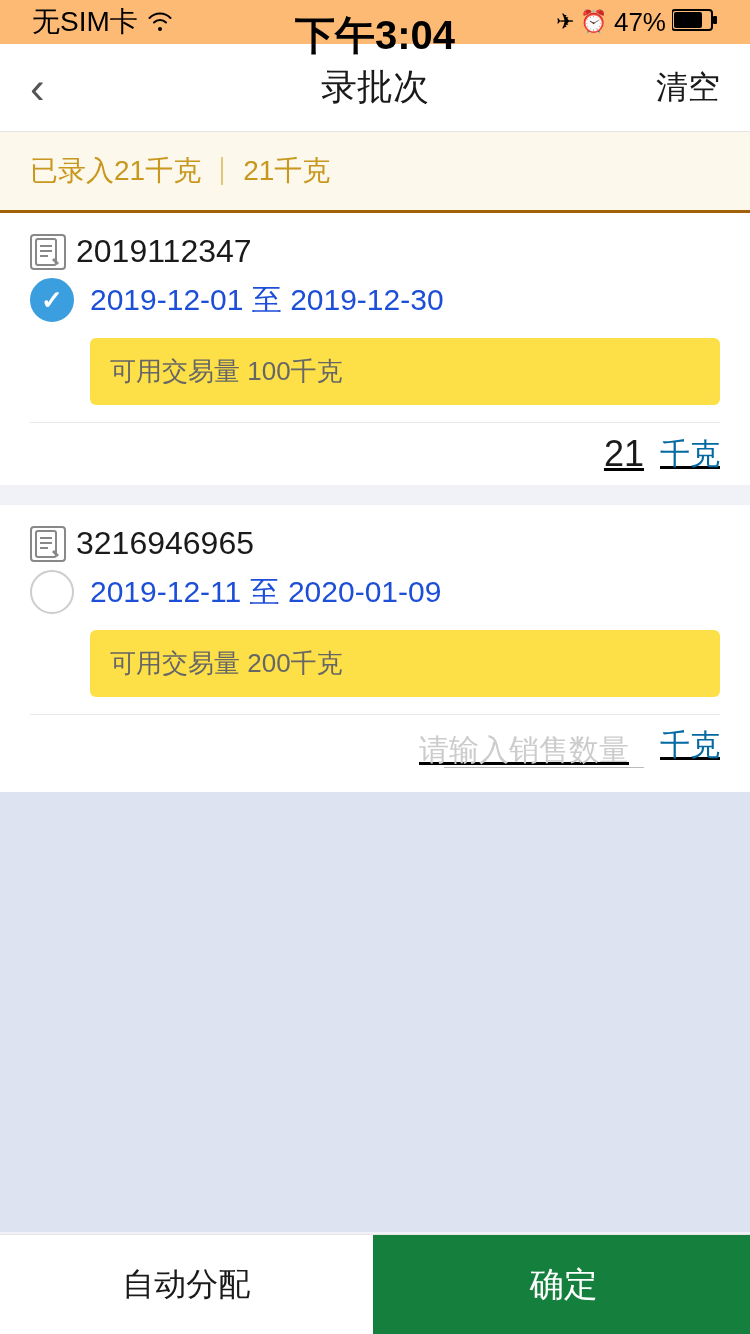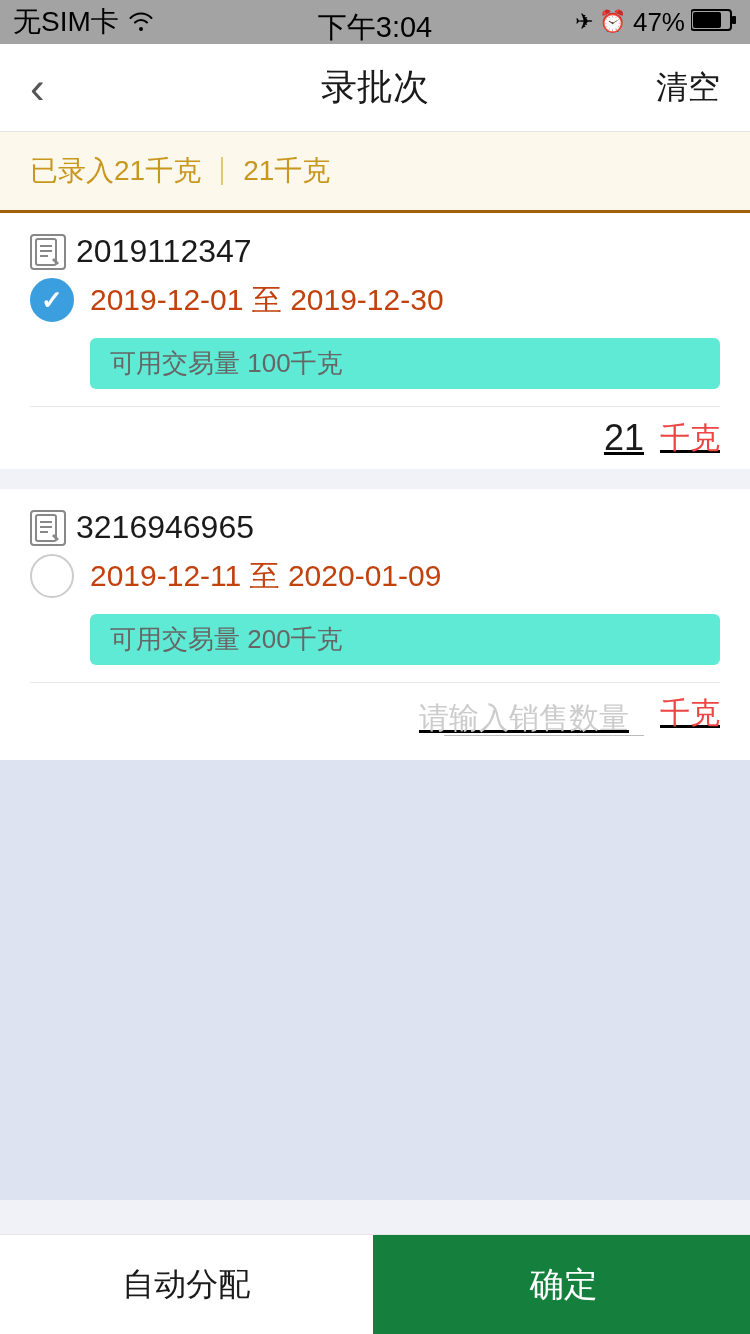--- a/index.html
+++ b/index.html
@@ -10,37 +10,37 @@
       font-family: -apple-system, "PingFang SC", "Helvetica Neue", sans-serif;
       background: #f0f2f7;
       position: relative;
       overflow-x: hidden;
     }
 
     
     .status-bar {
       width: 750px;
       height: 44px;
-      background: #a3a3a3;
+      background: #fdba74;
       display: flex;
       align-items: center;
       justify-content: space-between;
-      padding: 0 13px;
+      padding: 0 32px;
       font-size: 28px;
     }
     .status-left {
       display: flex;
       align-items: center;
       gap: 8px;
       font-size: 28px;
       color: #000;
     }
     .status-center {
-      font-size: 29px;
-      font-weight: 400;
+      font-size: 40px;
+      font-weight: 700;
       color: #000;
       position: absolute;
       left: 50%;
       transform: translateX(-50%);
       top: 8px;
     }
     .status-right {
       display: flex;
       align-items: center;
       gap: 6px;
@@ -146,27 +146,27 @@
       border-color: #3b9ede;
     }
     .radio-btn.checked::after {
       content: '✓';
       color: #fff;
       font-size: 26px;
       font-weight: bold;
     }
     .date-range {
       font-size: 30px;
-      color: #c2410c;
+      color: #1d4ed8;
     }
 
     .avail-tag {
-      background: #5eead4;
+      background: #fde047;
       border-radius: 6px;
-      padding: 8px 20px;
+      padding: 16px 20px;
       font-size: 26px;
       color: #666;
       margin: 0 0 0 60px;
       margin-bottom: 16px;
     }
 
     .quantity-row {
       display: flex;
       align-items: flex-end;
       justify-content: flex-end;
@@ -175,21 +175,21 @@
       border-top: 1px solid #e8e8e8;
       margin-top: 4px;
     }
     .qty-number {
       font-size: 36px;
       color: #1a1a1a;
       font-weight: 400;
     }
     .qty-unit {
       font-size: 30px;
-      color: #ef4444;
+      color: #0369a1;
     }
     .qty-input-row {
       display: flex;
       align-items: flex-end;
       justify-content: flex-end;
       padding: 10px 0;
       gap: 16px;
       border-top: 1px solid #e8e8e8;
       margin-top: 4px;
     }

